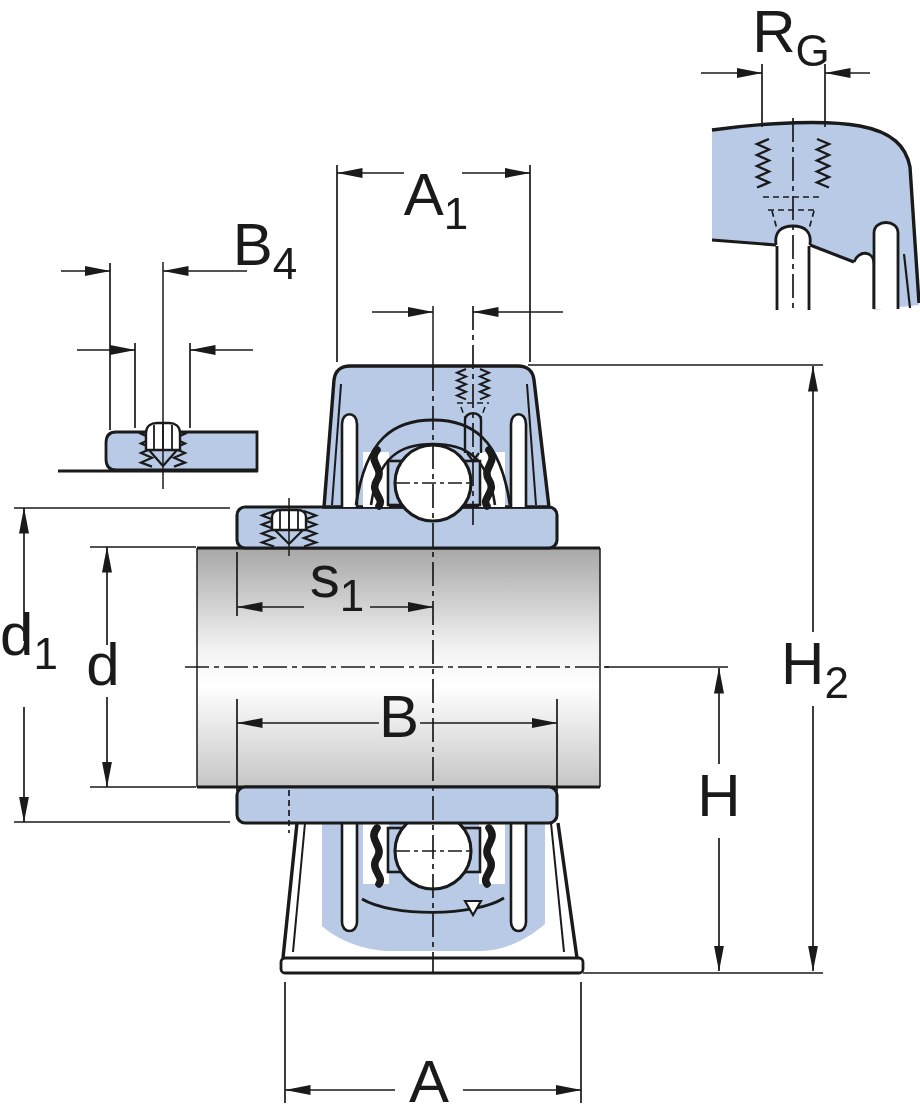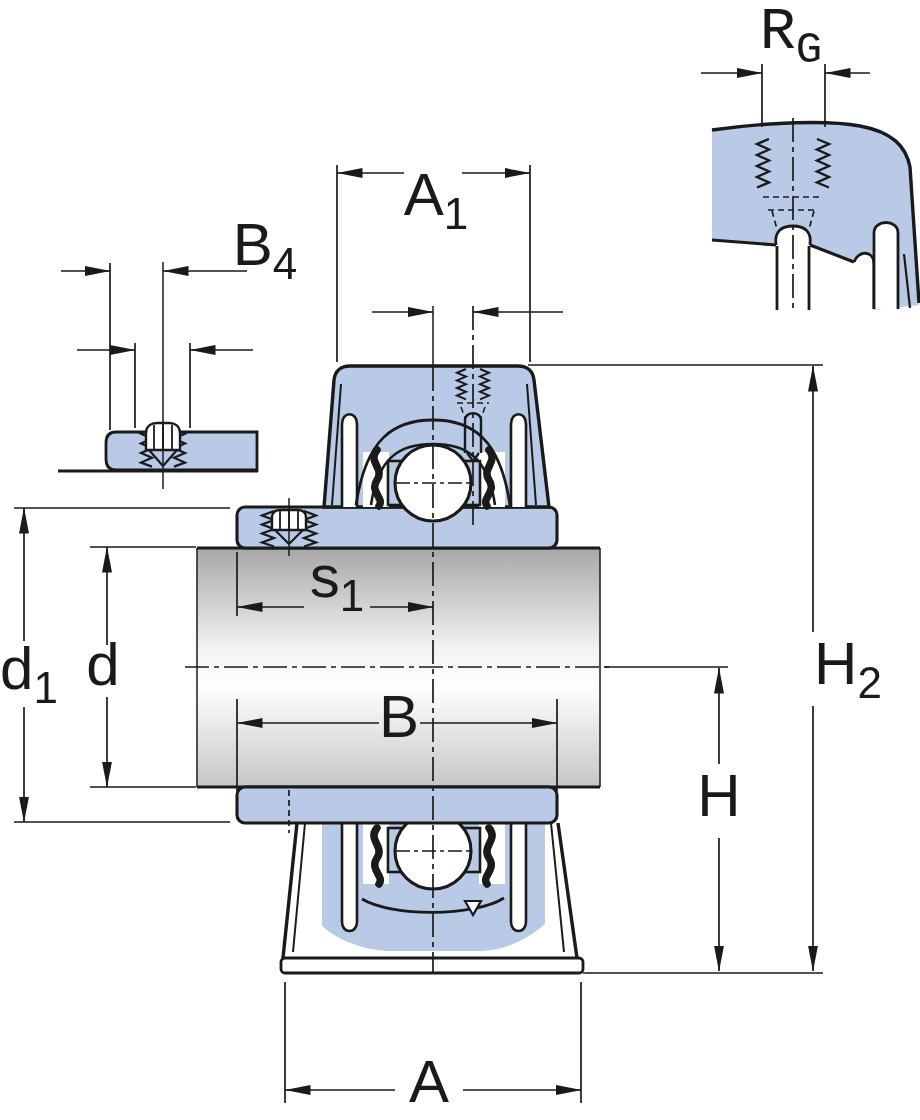--- a/index.html
+++ b/index.html
@@ -205,23 +205,23 @@
     <g>
       <path class="ol w15" d="M528,365 H823"></path>
       <path class="ol w15" d="M583,973 H823"></path>
       <path class="ol w17" d="M813,632 L813,366" marker-end="url(#arr)"></path>
       <path class="ol w17" d="M813,706 L813,971" marker-end="url(#arr)"></path>
     </g>
   </g>
 </svg>
 
 <div class="dim-label" style="left:436px;top:200px;"><span>A</span><sub>1</sub></div>
-<div class="dim-label" style="left:791px;top:37px;font-family:Liberation Mono, monospace;"><span>R</span><sub>G</sub></div>
+<div class="dim-label" style="left:791px;top:37px;"><span>R</span><sub>G</sub></div>
 <div class="dim-label" style="left:219px;top:250px;margin-left:46px;"><span>B</span><sub>4</sub></div>
 <div class="dim-label" style="left:337px;top:582px;"><span>s</span><sub>1</sub></div>
 <div class="dim-label" style="left:399px;top:722px;"><span>B</span><sub></sub></div>
-<div class="dim-label" style="left:29px;top:674px;"><span>d</span><sub>1</sub></div>
+<div class="dim-label" style="left:29px;top:640px;"><span>d</span><sub>1</sub></div>
 <div class="dim-label" style="left:103px;top:670px;"><span>d</span><sub></sub></div>
 <div class="dim-label" style="left:429px;top:1087px;"><span>A</span><sub></sub></div>
 <div class="dim-label" style="left:719px;top:801px;"><span>H</span><sub></sub></div>
-<div class="dim-label" style="left:848px;top:669px;"><span>H</span><sub>2</sub></div>
+<div class="dim-label" style="left:815px;top:669px;"><span>H</span><sub>2</sub></div>
 
 </div>
 
 </body></html>

